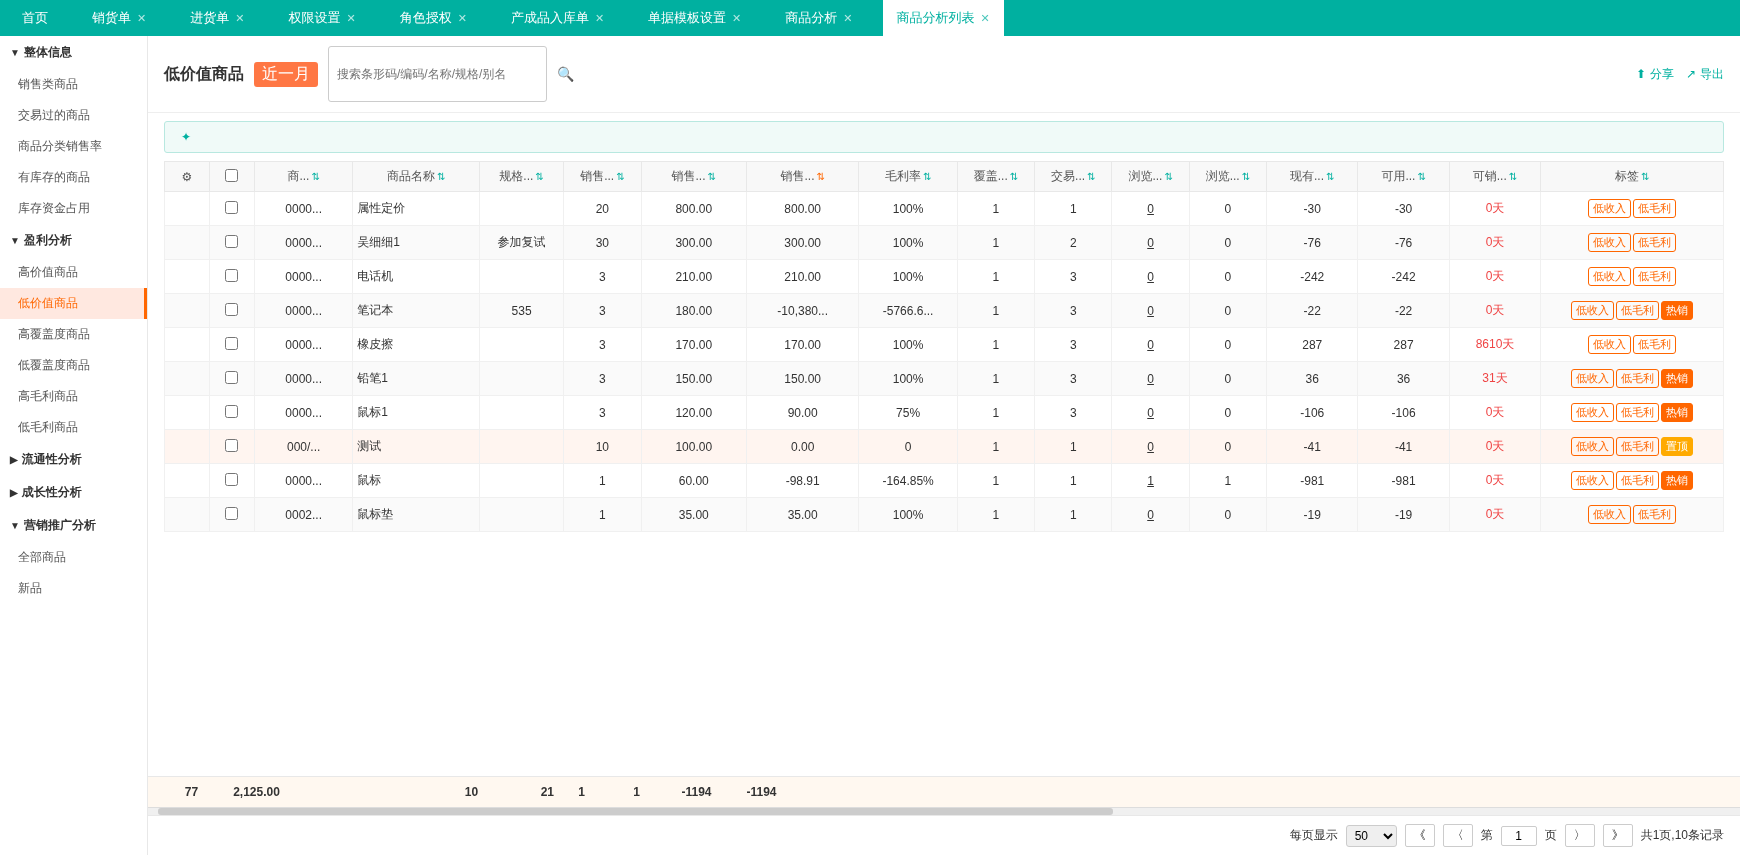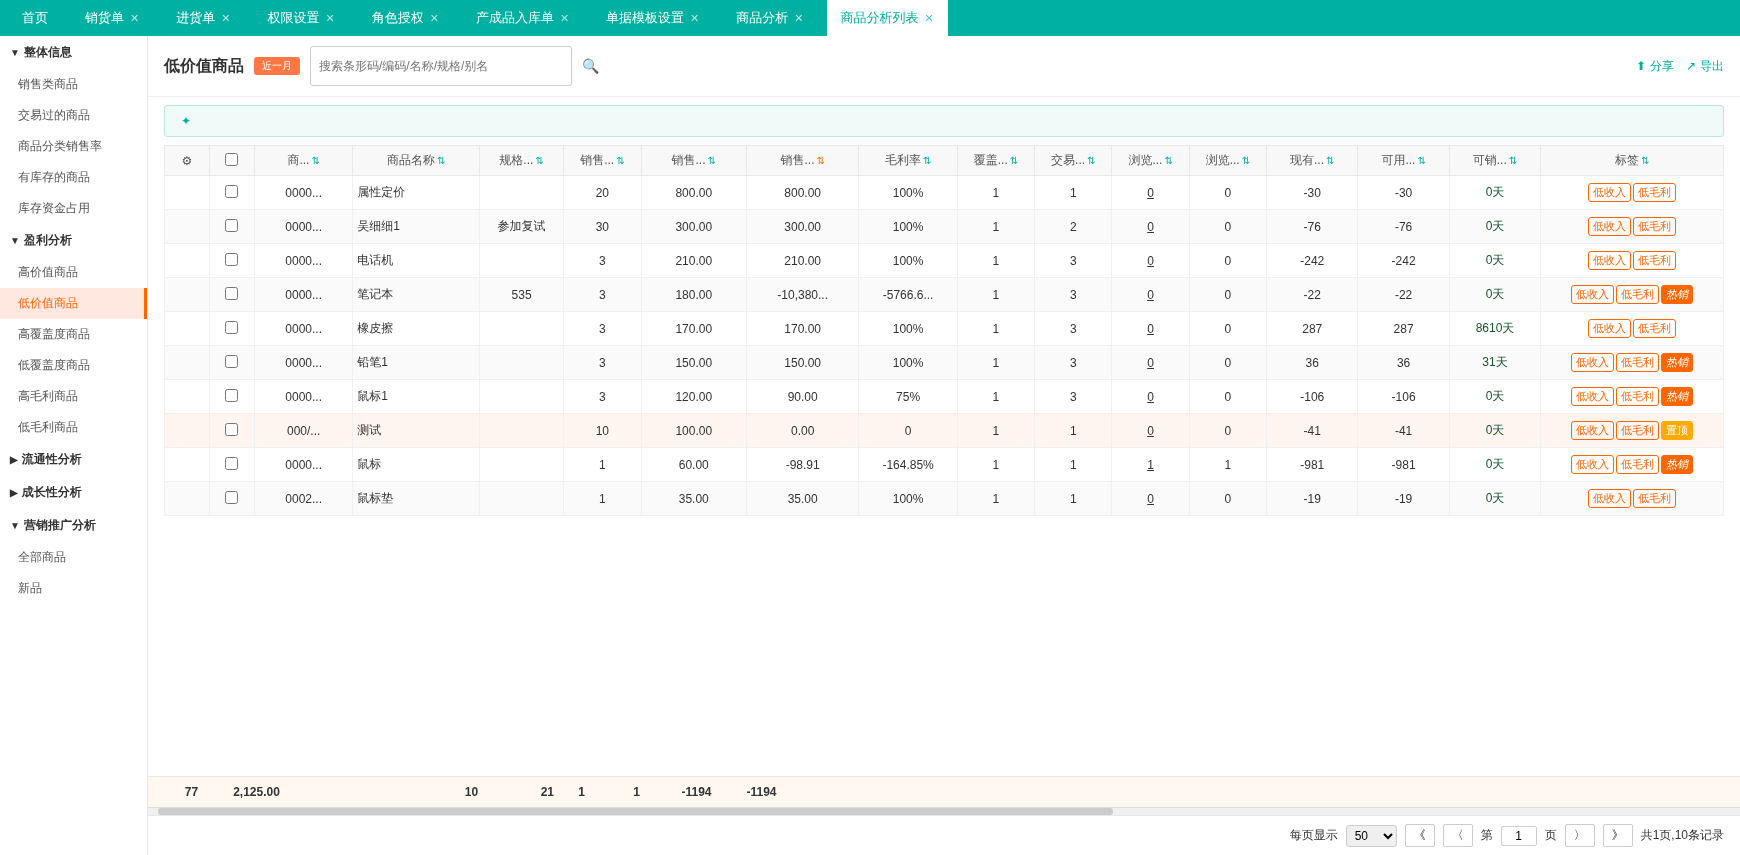--- a/index.html
+++ b/index.html
@@ -5,21 +5,21 @@
     * { box-sizing: border-box; margin: 0; padding: 0; font-family: 'Microsoft YaHei', Arial, sans-serif; font-size: 12px; }
     body { background: #f5f5f5; color: #333; overflow: hidden; }
 
     
     .top-nav {
       background: #00b0a0;
       height: 36px;
       display: flex;
       align-items: center;
       padding: 12px 8px;
-      gap: 9px;
+      gap: 16px;
     }
     .nav-item {
       color: #fff;
       padding: 0 14px;
       height: 36px;
       display: flex;
       align-items: center;
       cursor: pointer;
       white-space: nowrap;
       font-size: 13px;
@@ -78,27 +78,27 @@
     .content-title {
       font-size: 16px;
       font-weight: bold;
       color: #333;
     }
     .period-badge {
       background: #ff7744;
       color: #fff;
       border-radius: 3px;
       padding: 2px 8px;
-      font-size: 10px;
+      font-size: 16px;
     }
     .search-box {
       border: 1px solid #ccc;
       border-radius: 3px;
-      padding: 12px 8px;
-      width: 262px;
+      padding: 20px 8px;
+      width: 219px;
       outline: none;
       color: #999;
     }
     .search-icon-btn {
       color: #00b0a0;
       cursor: pointer;
       font-size: 14px;
     }
     .header-actions {
       margin-left: auto;
@@ -172,28 +172,27 @@
       border: 1px solid #ff6600;
       color: #ff6600;
       border-radius: 3px;
       padding: 1px 4px;
       font-size: 11px;
       margin: 1px;
     }
     .tag-badge.orange-fill {
       background: #ff6600;
       color: #fff;
-      font-style: italic;
     }
     .tag-badge.yellow-fill {
       background: #ffaa00;
       color: #fff;
       border-color: #ffaa00;
     }
-    .day-text { color: #14532d; }
+    .day-text { color: #ef4444; }
     .underline-val { text-decoration: underline; cursor: pointer; }
 
     
     .footer-total {
       border-top: 1px solid #e8e8e8;
       padding: 8px 16px;
       background: #fff8f0;
       display: flex;
       align-items: center;
       font-weight: bold;

